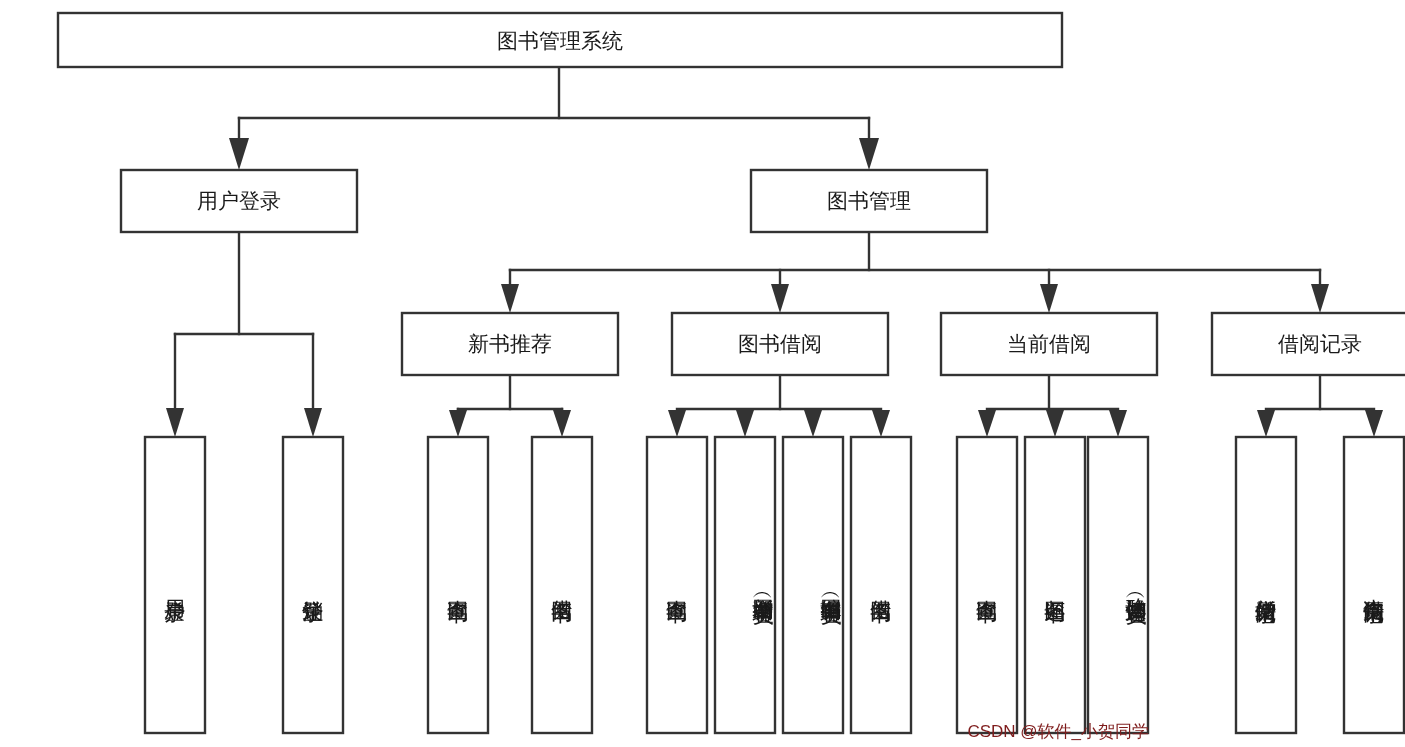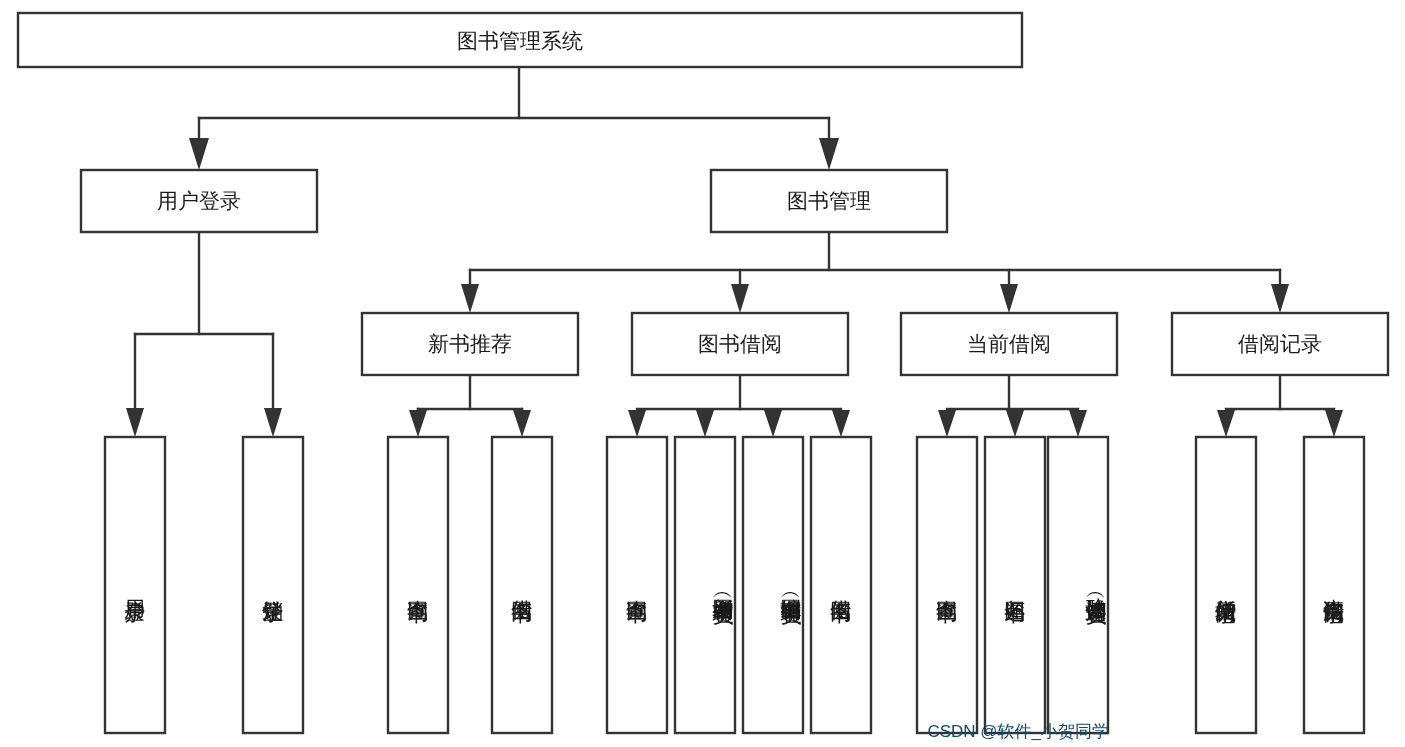--- a/index.html
+++ b/index.html
@@ -11,20 +11,21 @@
     width: 1405px;
     height: 747px;
     font-family: "Liberation Sans", "DejaVu Sans", sans-serif;
     overflow: hidden;
     position: relative;
   }
   #diagram-root {
     position: relative;
     width: 1117px;
     height: 747px;
+    margin-left: 40px;
   }
   svg.diagram-svg {
     position: absolute;
     top: 0;
     left: 0;
     width: 1405px;
     height: 747px;
   }
   .node-rect {
     fill: #ffffff;
@@ -62,21 +63,21 @@
     justify-content: center;
     white-space: nowrap;
     pointer-events: none;
   }
   .watermark {
     position: absolute;
     right: 8px;
     bottom: 4px;
     font-family: "Liberation Sans", "DejaVu Sans", sans-serif;
     font-size: 17px;
-    color: #0c4a6e;
+    color: #7f1d1d;
     white-space: nowrap;
     user-select: none;
   }
 </style>
 </head>
 <body>
 
 <div id="diagram-root">
 
   <svg class="diagram-svg" viewBox="0 0 1405 747">

